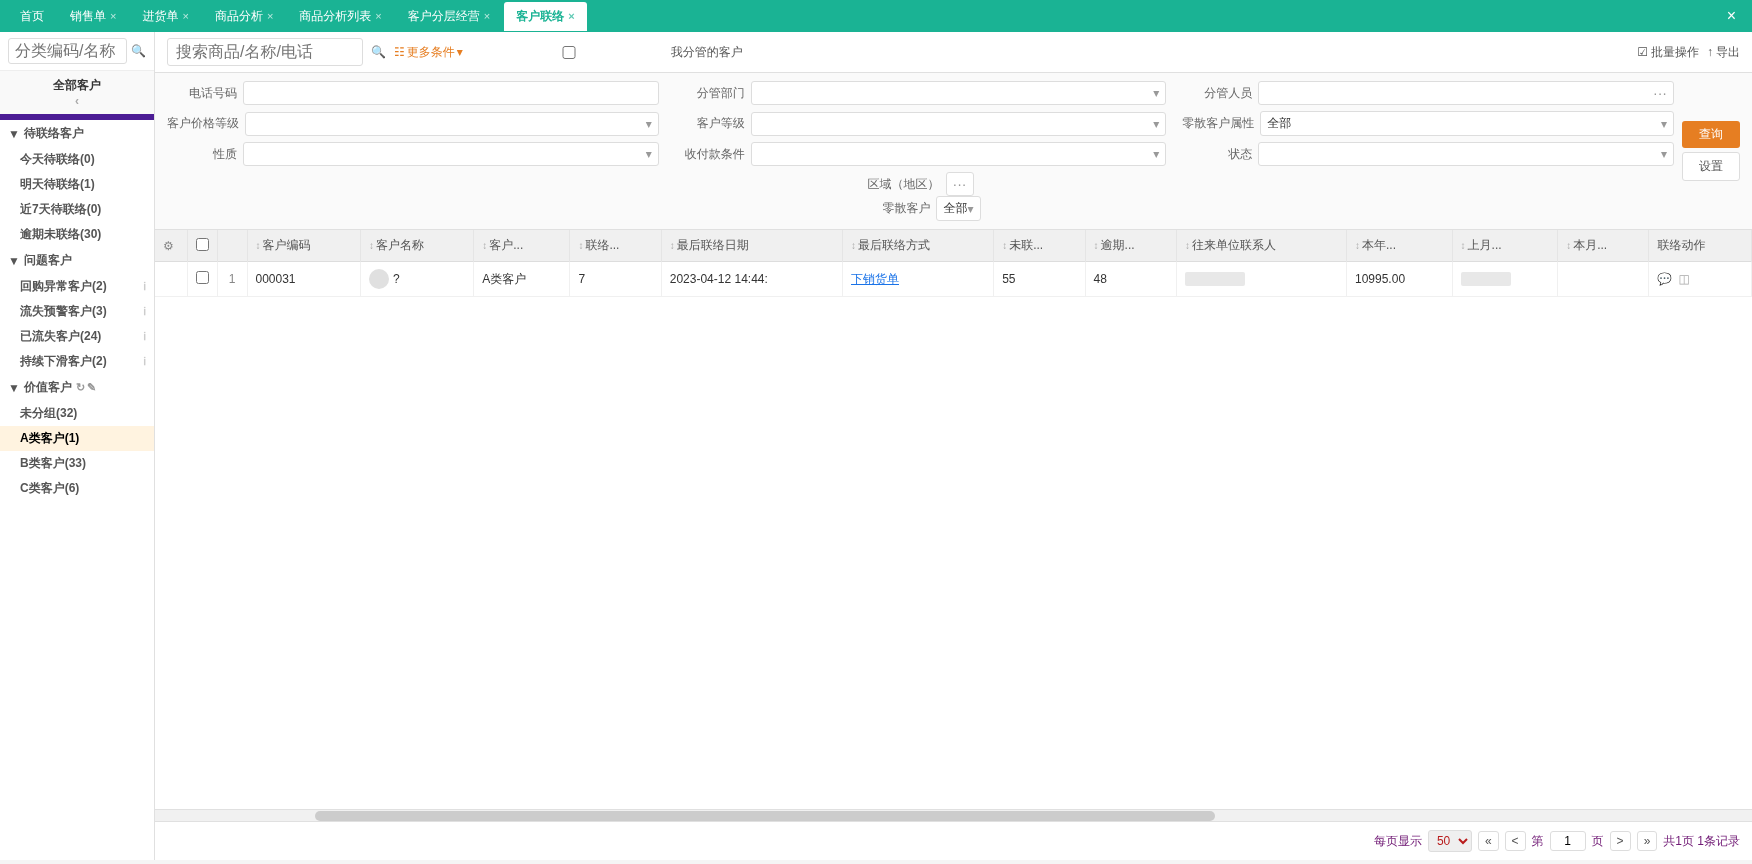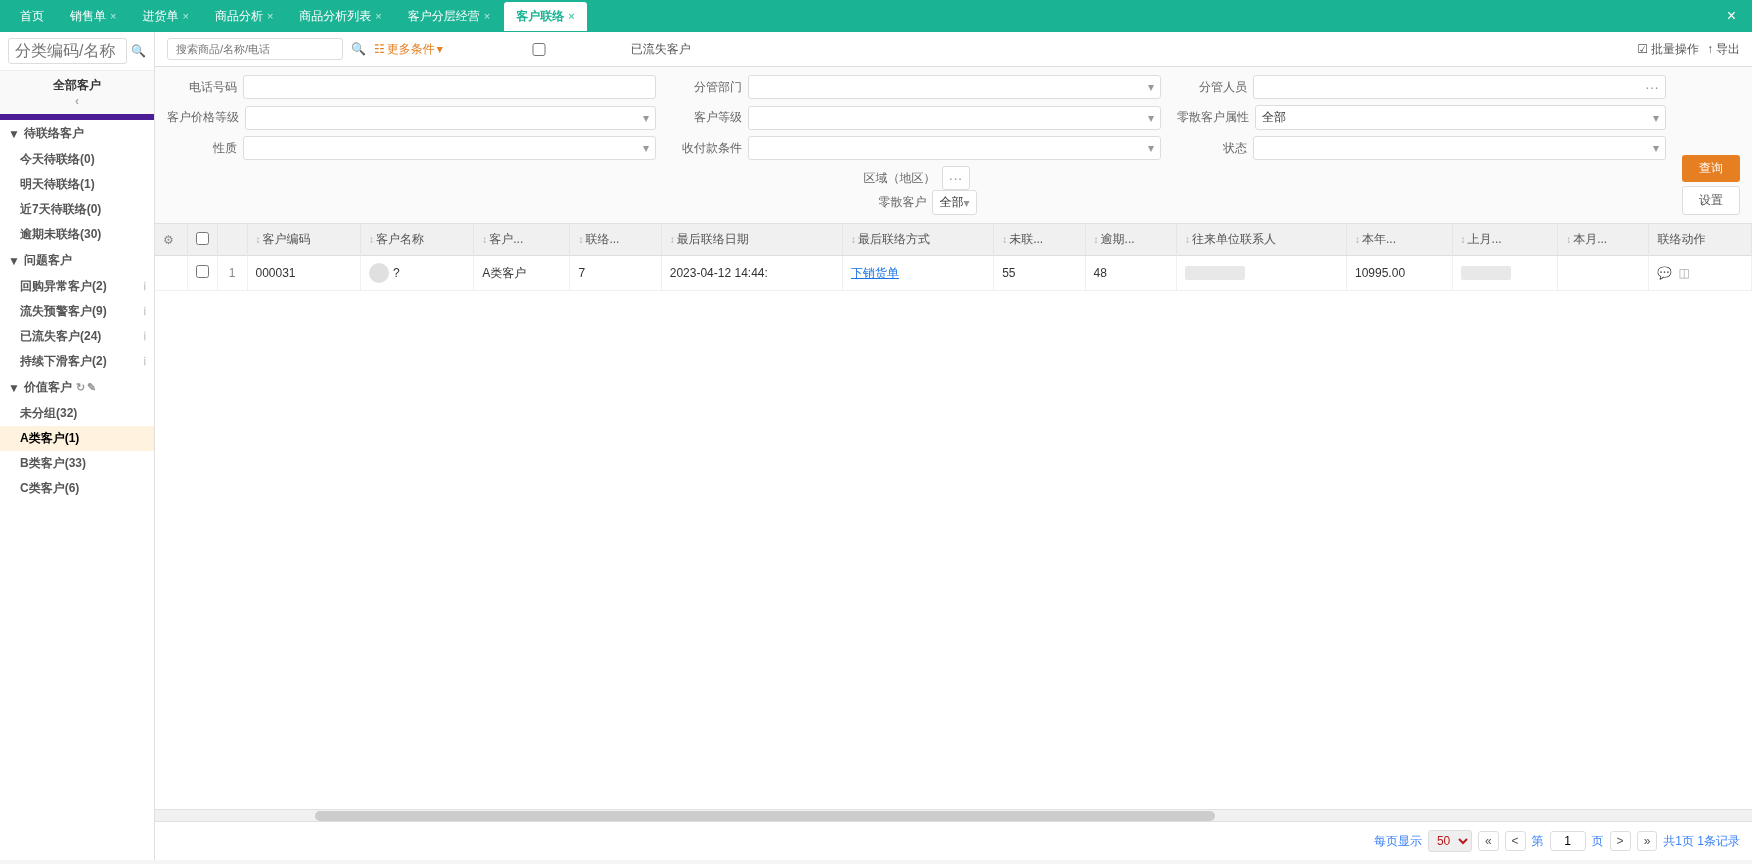--- a/index.html
+++ b/index.html
@@ -117,23 +117,23 @@
       align-items: center;
       padding: 6px 12px;
       border-bottom: 1px solid #e0e0e0;
       gap: 8px;
       background: #fff;
     }
     .filter-bar input {
       border: 1px solid #ddd;
       border-radius: 3px;
       padding: 4px 8px;
-      width: 176px;
+      width: 196px;
       outline: none;
-      font-size: 11px;
+      font-size: 16px;
     }
     .filter-btn {
       color: #e67e22;
       cursor: pointer;
       display: flex;
       align-items: center;
       gap: 2px;
     }
     .filter-checkbox {
       display: flex;
@@ -255,21 +255,21 @@
     
     .pagination {
       display: flex;
       align-items: center;
       padding: 8px 12px;
       border-top: 1px solid #e0e0e0;
       justify-content: flex-end;
       gap: 6px;
       background: #fff;
     }
-    .pagination span { color: #3b82f6; }
+    .pagination span { color: #701a75; }
     .page-size-select {
       border: 1px solid #ddd;
       border-radius: 3px;
       padding: 2px 4px;
       color: #b91c1c;
     }
     .page-btn {
       border: 1px solid #ddd;
       background: #fff;
       border-radius: 3px;
@@ -394,21 +394,21 @@
 
     <div class="sidebar-group-label">
       <span class="arrow">▼</span>
       <span>问题客户</span>
     </div>
     <div class="sidebar-item">
       <span>回购异常客户(2)</span>
       <span class="info-icon">ℹ</span>
     </div>
     <div class="sidebar-item">
-      <span>流失预警客户(9)</span>
+      <span>流失预警客户(3)</span>
       <span class="info-icon">ℹ</span>
     </div>
     <div class="sidebar-item">
       <span>已流失客户(24)</span>
       <span class="info-icon">ℹ</span>
     </div>
     <div class="sidebar-item">
       <span>持续下滑客户(2)</span>
       <span class="info-icon">ℹ</span>
     </div>
@@ -438,36 +438,36 @@
     <div class="filter-bar">
       <input type="text" placeholder="搜索商品/名称/电话" style="">
       <span style="color:#999;cursor:pointer;">🔍</span>
       <span class="filter-btn">
         <span style="color:#e67e22;">☷</span>
         <span>更多条件</span>
         <span>▾</span>
       </span>
       <label class="filter-checkbox">
         <input type="checkbox" style="">
-        <span>已流失客户</span>
+        <span>我分管的客户</span>
       </label>
       <div class="filter-bar-right">
         <span class="btn-link">
           <span>☑</span>
           <span>批量操作</span>
         </span>
         <span class="btn-link">
           <span>↑</span>
           <span>导出</span>
         </span>
       </div>
     </div>
 
     <div class="advanced-filters">
-      <div style="display:flex;gap:8px;align-items:flex-end;">
+      <div style="display:flex;align-items:center;">
         <div style="flex:1;">
 
           <div class="filter-row">
             <div class="filter-cell">
               <span class="filter-label">电话号码</span>
               <div class="filter-select" style="flex:1;border:1px solid #ddd;min-height:24px;"></div>
             </div>
             <div style="width:16px;"></div>
             <div class="filter-cell">
               <span class="filter-label">分管部门</span>

